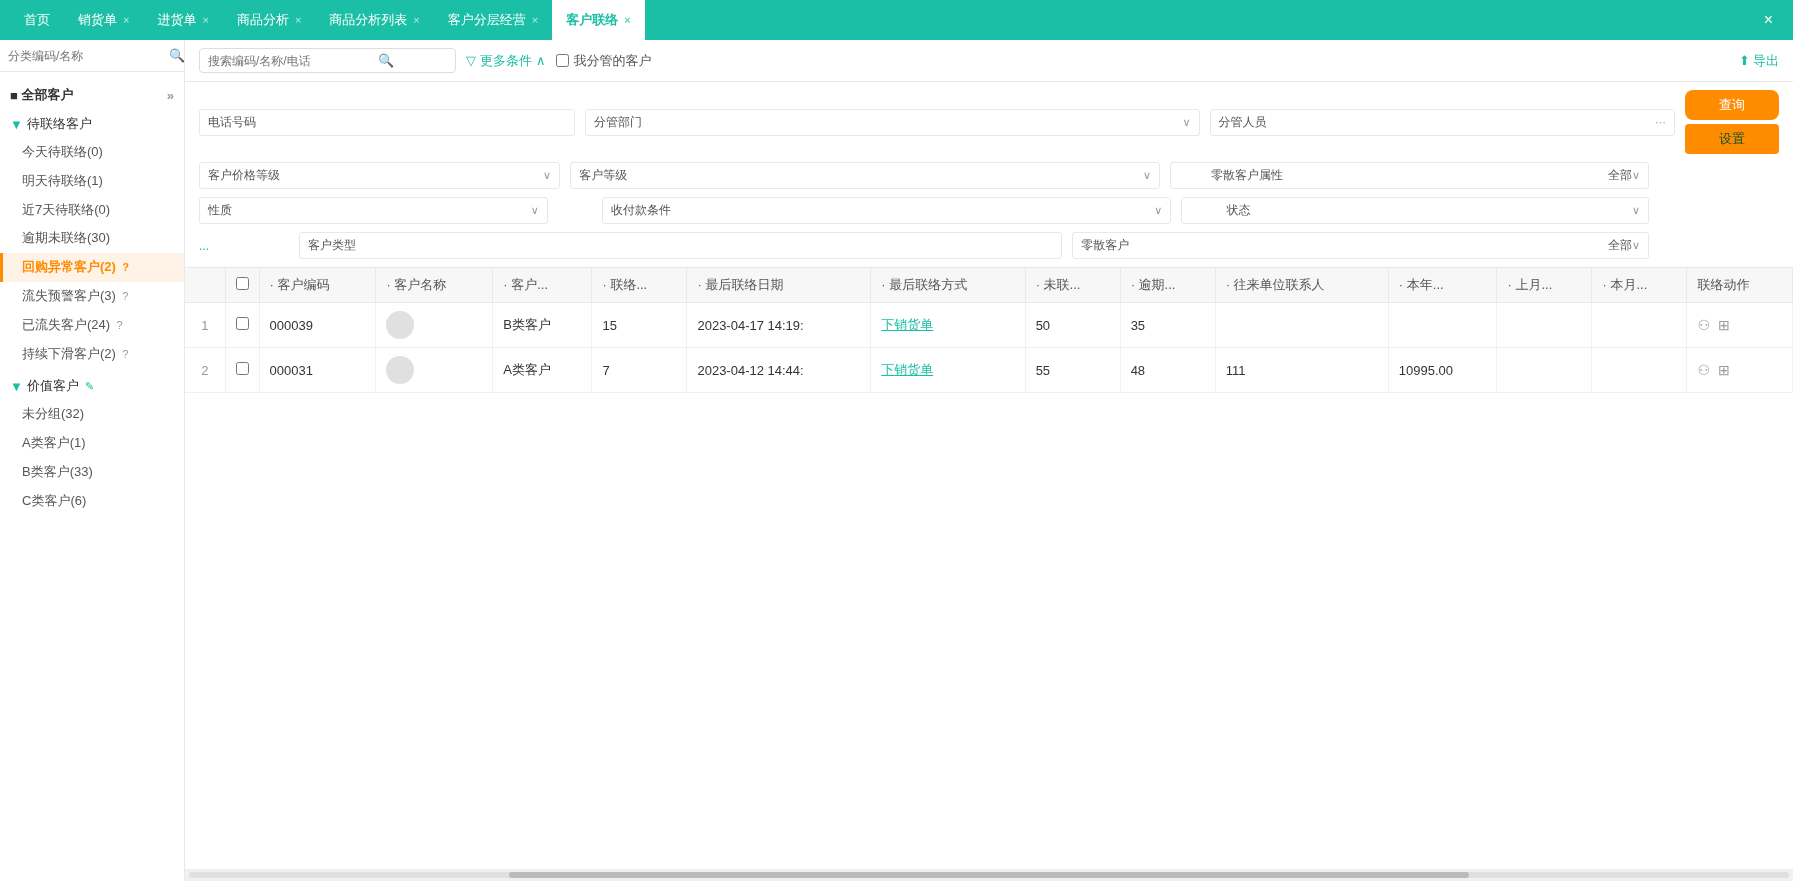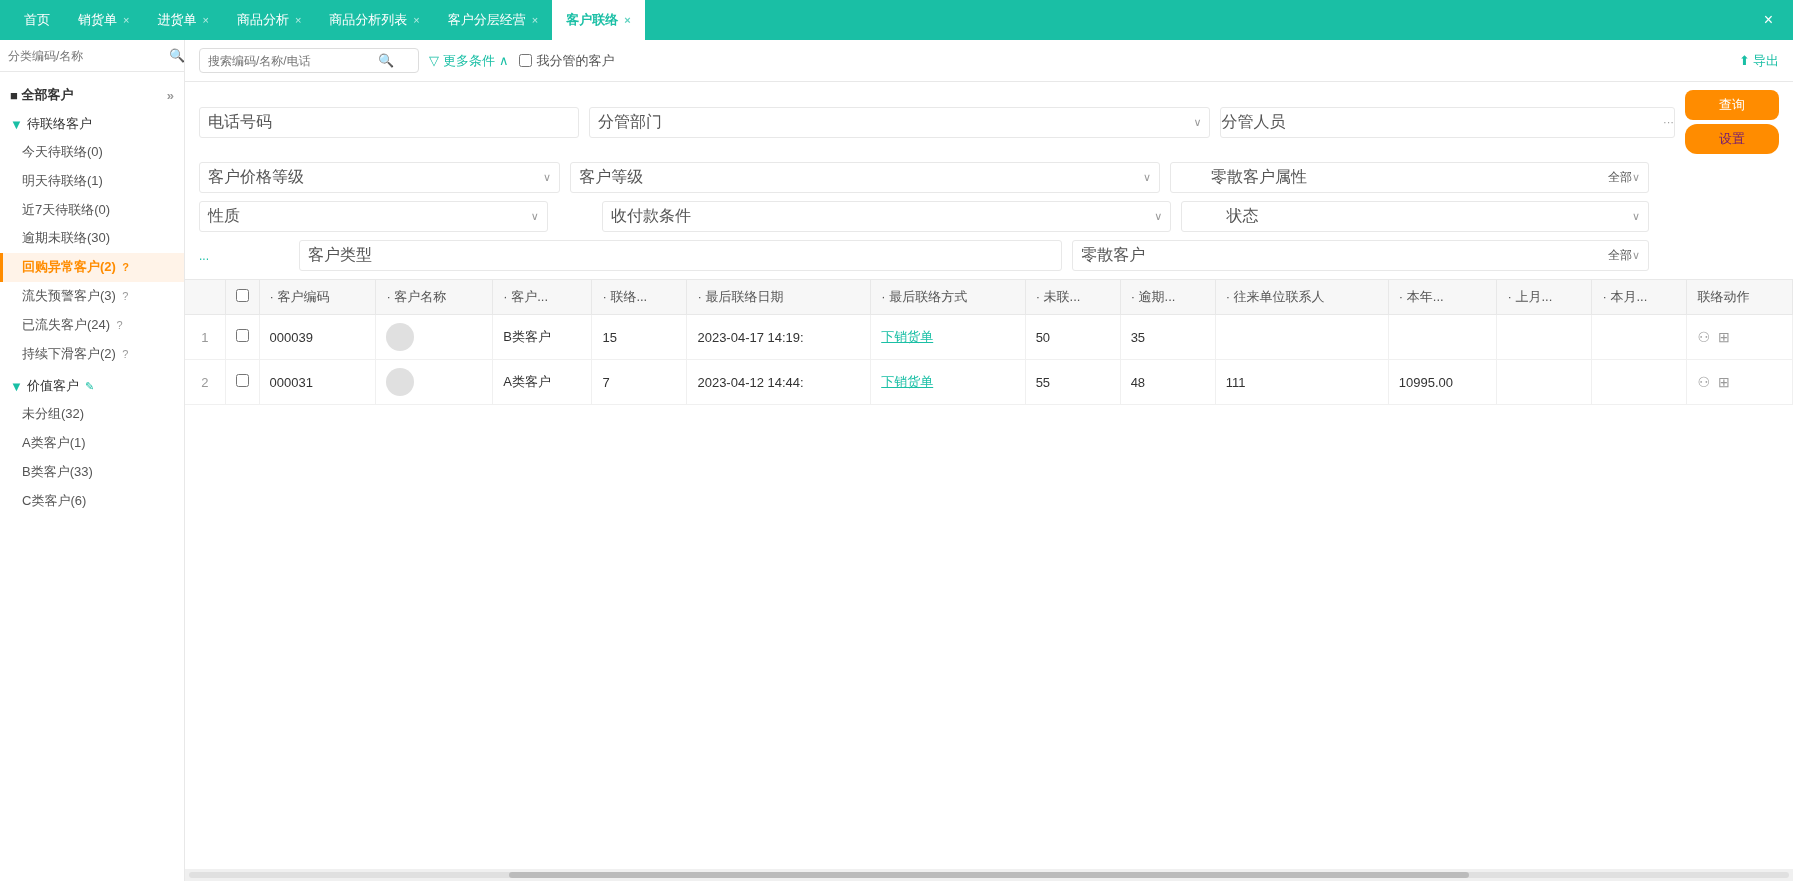--- a/index.html
+++ b/index.html
@@ -156,21 +156,21 @@
       align-items: center;
       gap: 10px;
       border-bottom: 1px solid #e8e8e8;
     }
     .search-input-wrap {
       display: flex;
       align-items: center;
       border: 1px solid #ddd;
       border-radius: 4px;
       padding: 4px 8px;
-      width: 220px;
+      width: 257px;
     }
     .search-input-wrap input {
       border: none;
       outline: none;
       font-size: 12px;
       color: #999;
       width: 180px;
     }
     .search-icon { color: #999; font-size: 13px; }
     .more-filter {
@@ -219,60 +219,60 @@
       border-radius: 3px;
       padding: 4px 8px;
       min-width: 180px;
       flex: 1;
       cursor: pointer;
       background: white;
       position: relative;
     }
     .filter-field-label {
       color: #555;
-      font-size: 16px;
+      font-size: 12px;
       min-width: 60px;
     }
     .filter-field-value {
       flex: 1;
       color: #999;
       font-size: 12px;
     }
     .filter-field-arrow {
       color: #999;
       font-size: 11px;
     }
     .filter-dept {
       flex: 2;
     }
     .filter-person {
       display: flex;
       align-items: center;
       border: 1px solid #e8e8e8;
       border-radius: 3px;
-      padding: 4px 0;
+      padding: 4px 8px;
       min-width: 200px;
       flex: 1.5;
       cursor: pointer;
     }
     .query-btn {
       background: #ff8c00;
       color: white;
       border: none;
       border-radius: 8px;
       padding: 6px 18px;
       cursor: pointer;
       font-size: 13px;
       white-space: nowrap;
     }
     .setting-btn {
       background: #ff8c00;
-      color: #701a75;
+      color: #14532d;
       border: none;
-      border-radius: 12px;
+      border-radius: 4px;
       padding: 6px 34px;
       cursor: pointer;
       font-size: 13px;
       white-space: nowrap;
     }
     .btn-group {
       display: flex;
       flex-direction: column;
       gap: 4px;
     }

